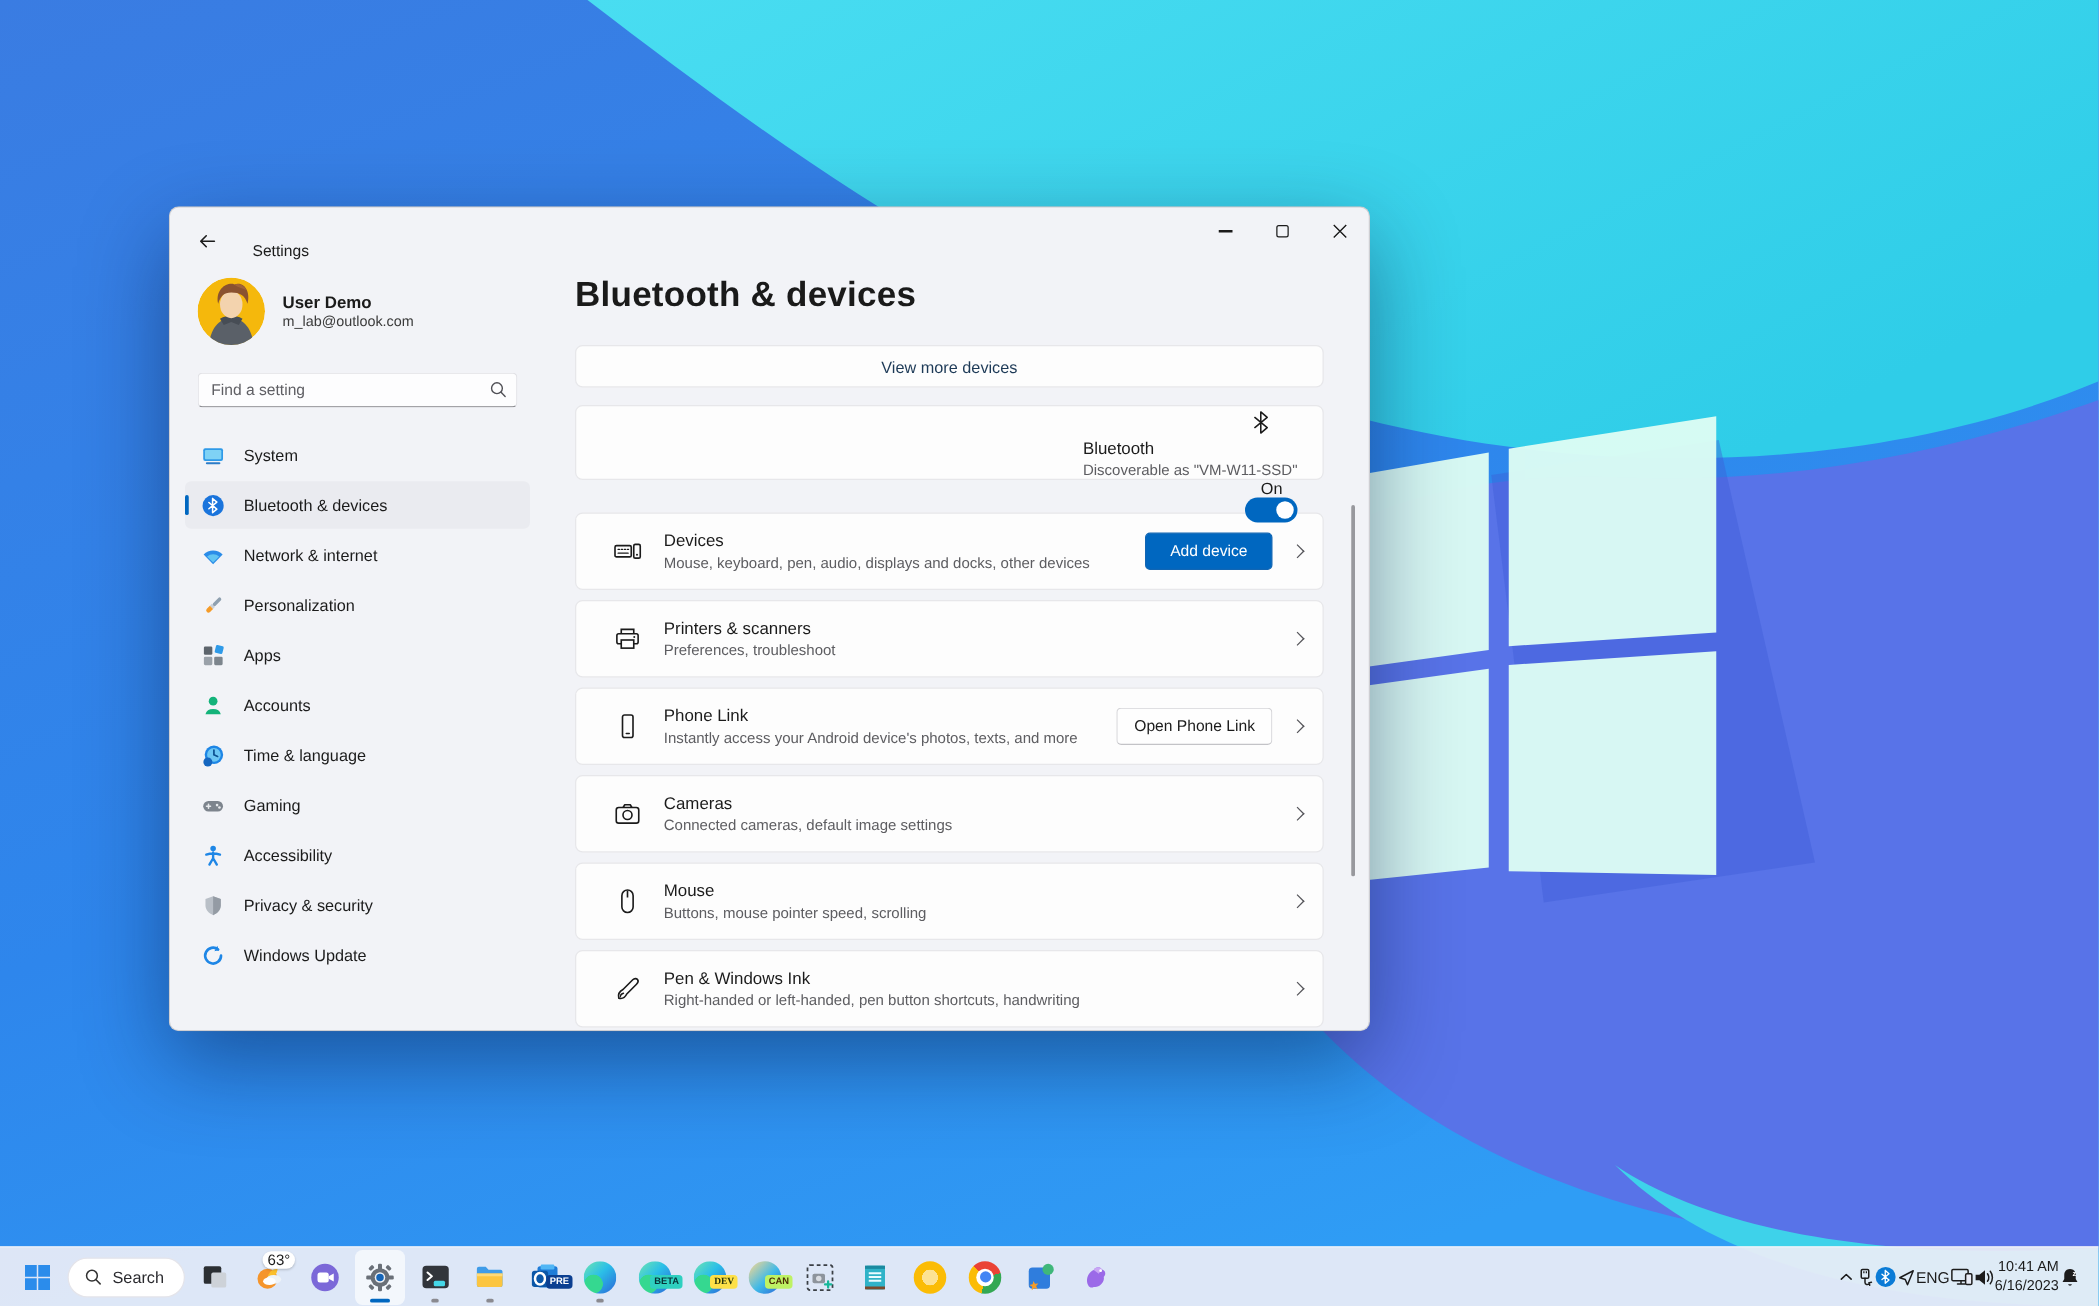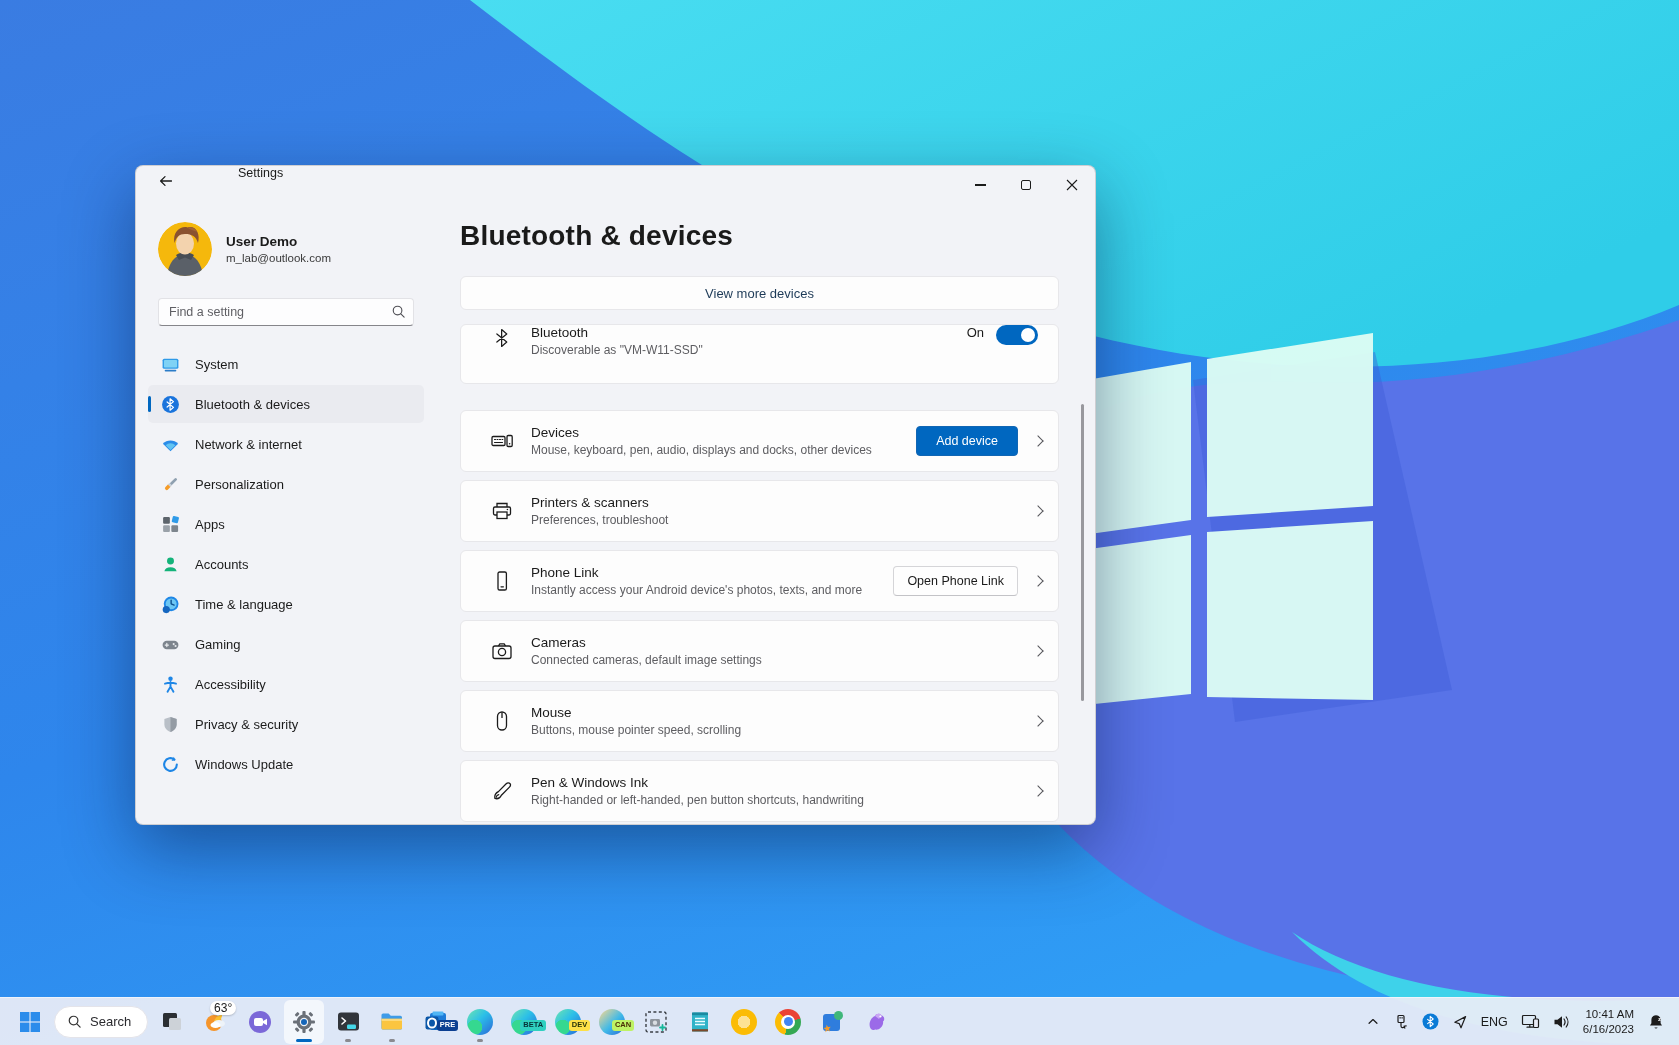--- a/index.html
+++ b/index.html
@@ -4,21 +4,21 @@
 <style>
   * { margin:0; padding:0; box-sizing:border-box; }
   html,body { width:1679px; height:1045px; overflow:hidden; font-family:"Liberation Sans", sans-serif; }
   .desktop { position:relative; width:1679px; height:1045px; overflow:hidden; background:#2e86ec; }
   .wallpaper { position:absolute; inset:0; }
 
   
   .win { position:absolute; left:135px; top:165px; width:961px; height:660px;
          background:#f2f3f7; border:1px solid rgba(0,0,0,.15); border-radius:8px;
          box-shadow:0 24px 70px rgba(0,20,60,.45); overflow:hidden; }
-  .titlebar { position:relative; height:42px; display:flex; align-items:flex-start;gap:36px; }
+  .titlebar { position:relative; height:42px; display:flex; align-items:flex-end; }
   .back-btn { width:40px; height:30px; margin-left:10px; display:flex; align-items:center; justify-content:center; border-radius:5px; cursor:pointer; }
   .tb-title { font-size:12.5px; color:#1b1b1b; margin-left:16px; }
   .win-controls { position:absolute; right:0; top:0; height:42px; display:flex; }
   .wc { width:46px; height:38px; display:flex; align-items:center; justify-content:center; }
   .wc-min i { display:block; width:11px; height:1.4px; background:#1b1b1b; }
   .wc-max i { display:block; width:10px; height:10px; border:1.2px solid #1b1b1b; border-radius:2px; }
 
   
   .sidebar { position:absolute; top:42px; left:0; bottom:0; width:300px; padding:6px 12px 0 12px; }
   .profile { display:flex; align-items:center; gap:14px; padding:8px 10px 14px 10px; }
@@ -38,21 +38,21 @@
   .nav-item.sel::before { content:""; position:absolute; left:0; top:11px; width:3px; height:16px;
       border-radius:2px; background:#0067c0; }
   .nico { width:19px; height:19px; flex:none; display:flex; }
 
   
   .content { position:absolute; top:42px; left:300px; right:0; bottom:0; padding:0 36px 0 24px; }
   .page-title { font-size:28px; font-weight:bold; color:#1a1a1a; margin:12px 0 24px 0; letter-spacing:.2px; }
   .card { background:#fdfdfd; border:1px solid #e7e7ea; border-radius:6px; }
   .viewmore { height:34px; display:flex; align-items:center; justify-content:center;
       font-size:13px; color:#1d3a57; margin-bottom:14px; cursor:pointer; }
-  .bt-card { height:60px; display:flex; align-items:flex-start; padding:0 20px 0 16px; margin-bottom:26px; }
+  .bt-card { height:60px; display:flex; align-items:flex-end; padding:0 20px 0 16px; margin-bottom:26px;flex-direction:column; }
   .rows { display:flex; flex-direction:column; gap:8px; }
   .row { height:62px; display:flex; align-items:center; padding:0 16px 0 16px; cursor:pointer; }
   .ric { width:26px; height:26px; margin:0 16px 0 12px; flex:none; display:flex; align-items:center; justify-content:center; }
   .rtxt { flex:1; min-width:0; }
   .ttl { font-size:13.5px; color:#1b1b1b; }
   .sub { font-size:12px; color:#5d5d61; margin-top:3px; }
   .chev { width:8px; height:8px; border-top:1.6px solid #55555a; border-right:1.6px solid #55555a;
       transform:rotate(45deg); margin-left:16px; flex:none; }
   .btn-primary { background:#0067c0; color:#fff; border:1px solid #1166b4; border-radius:4px;
       font-size:12.5px; padding:7px 19px; cursor:pointer; font-family:"Liberation Sans",sans-serif; }
@@ -70,21 +70,21 @@
   .tcell { position:relative; width:40px; height:44px; display:flex; align-items:center; justify-content:center; border-radius:6px; cursor:pointer; }
   .tcell.active { background:rgba(255,255,255,.65); }
   .run { position:absolute; bottom:2px; left:50%; transform:translateX(-50%); height:3px; border-radius:2px; }
   .run.dot { width:6px; background:#8a8a90; }
   .run.wide { width:16px; background:#0067c0; }
   .search-pill { display:flex; align-items:center; gap:8px; height:32px; padding:0 16px 0 12px;
       background:#fff; border:1px solid #e4e4ea; border-radius:16px; font-size:13px; color:#2a2a2e; cursor:pointer; }
   .badge { position:absolute; right:-2px; bottom:13px; font-size:7.5px; font-weight:bold; padding:1px 3px; border-radius:3px; line-height:1.1; }
   .temp-badge { position:absolute; top:1px; right:0px; background:#fff; color:#1b1b1b; font-size:12px;
       padding:0px 4px; border-radius:8px; box-shadow:0 1px 2px rgba(0,0,0,.2); }
-  .tray { margin-left:auto; display:flex; align-items:center; gap:13px; padding-right:14px; }
+  .tray { margin-left:auto; display:flex; align-items:center; padding-right:14px; }
   .tray .titem { display:flex; align-items:center; justify-content:center; cursor:pointer; }
   .lang { font-size:12.5px; color:#1b1b1b; }
   .clock { text-align:right; font-size:11.5px; color:#1b1b1b; line-height:1.3; cursor:pointer; }
 
   
   .edge-circle { width:26px; height:26px; border-radius:50%;
       background:radial-gradient(circle at 30% 70%, #35d890 0 28%, transparent 30%),
                  linear-gradient(135deg,#6ee6b0 0%, #2bbfe8 45%, #2b66d8 100%); }
   .chrome-c { width:26px; height:26px; border-radius:50%; position:relative;
       background:conic-gradient(from -45deg, #ea4335 0 33%, #34a853 33% 66%, #fbbc05 66% 100%); }
@@ -504,21 +504,21 @@
         <span class="run dot"></span>
       </div>
 
       <div class="tcell">
         <div class="edge-circle"></div>
         <span class="badge" style="background:#2fd0c0;color:#073238;">BETA</span>
       </div>
 
       <div class="tcell">
         <div class="edge-circle"></div>
-        <span class="badge" style="background:#fde047;color:#25320a;">DEV</span>
+        <span class="badge" style="background:#fde047;color:#25320a;font-family:Liberation Serif, serif;">DEV</span>
       </div>
 
       <div class="tcell">
         <div class="edge-circle" style="background:linear-gradient(135deg,#ffd98e 0%,#3fb9e8 55%,#2b66d8 100%);"></div>
         <span class="badge" style="background:#bef264;color:#4a2d05;">CAN</span>
       </div>
 
       <div class="tcell">
         <svg width="26" height="26" viewBox="0 0 26 26">
           <rect x="3" y="3" width="20" height="20" rx="2" fill="none" stroke="#3a3f45" stroke-width="1.4" stroke-dasharray="3 2.4"></rect>

